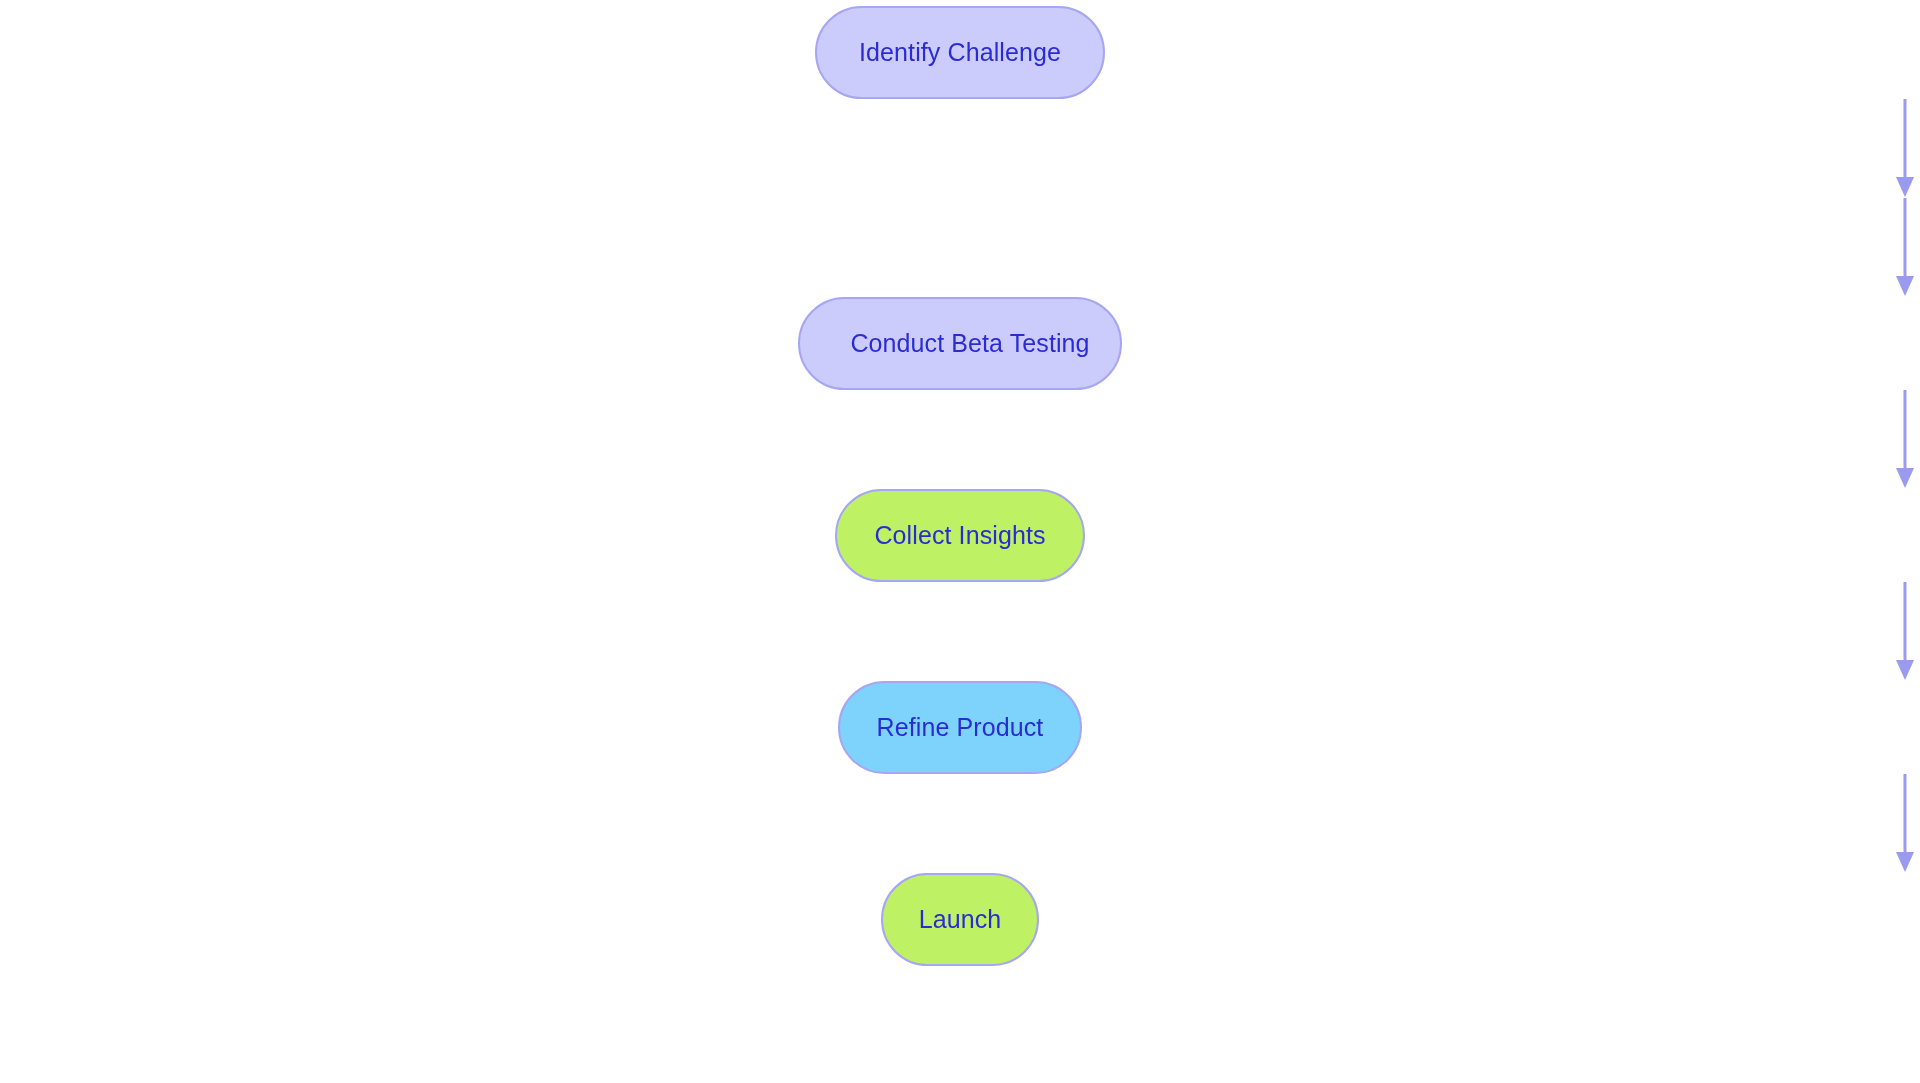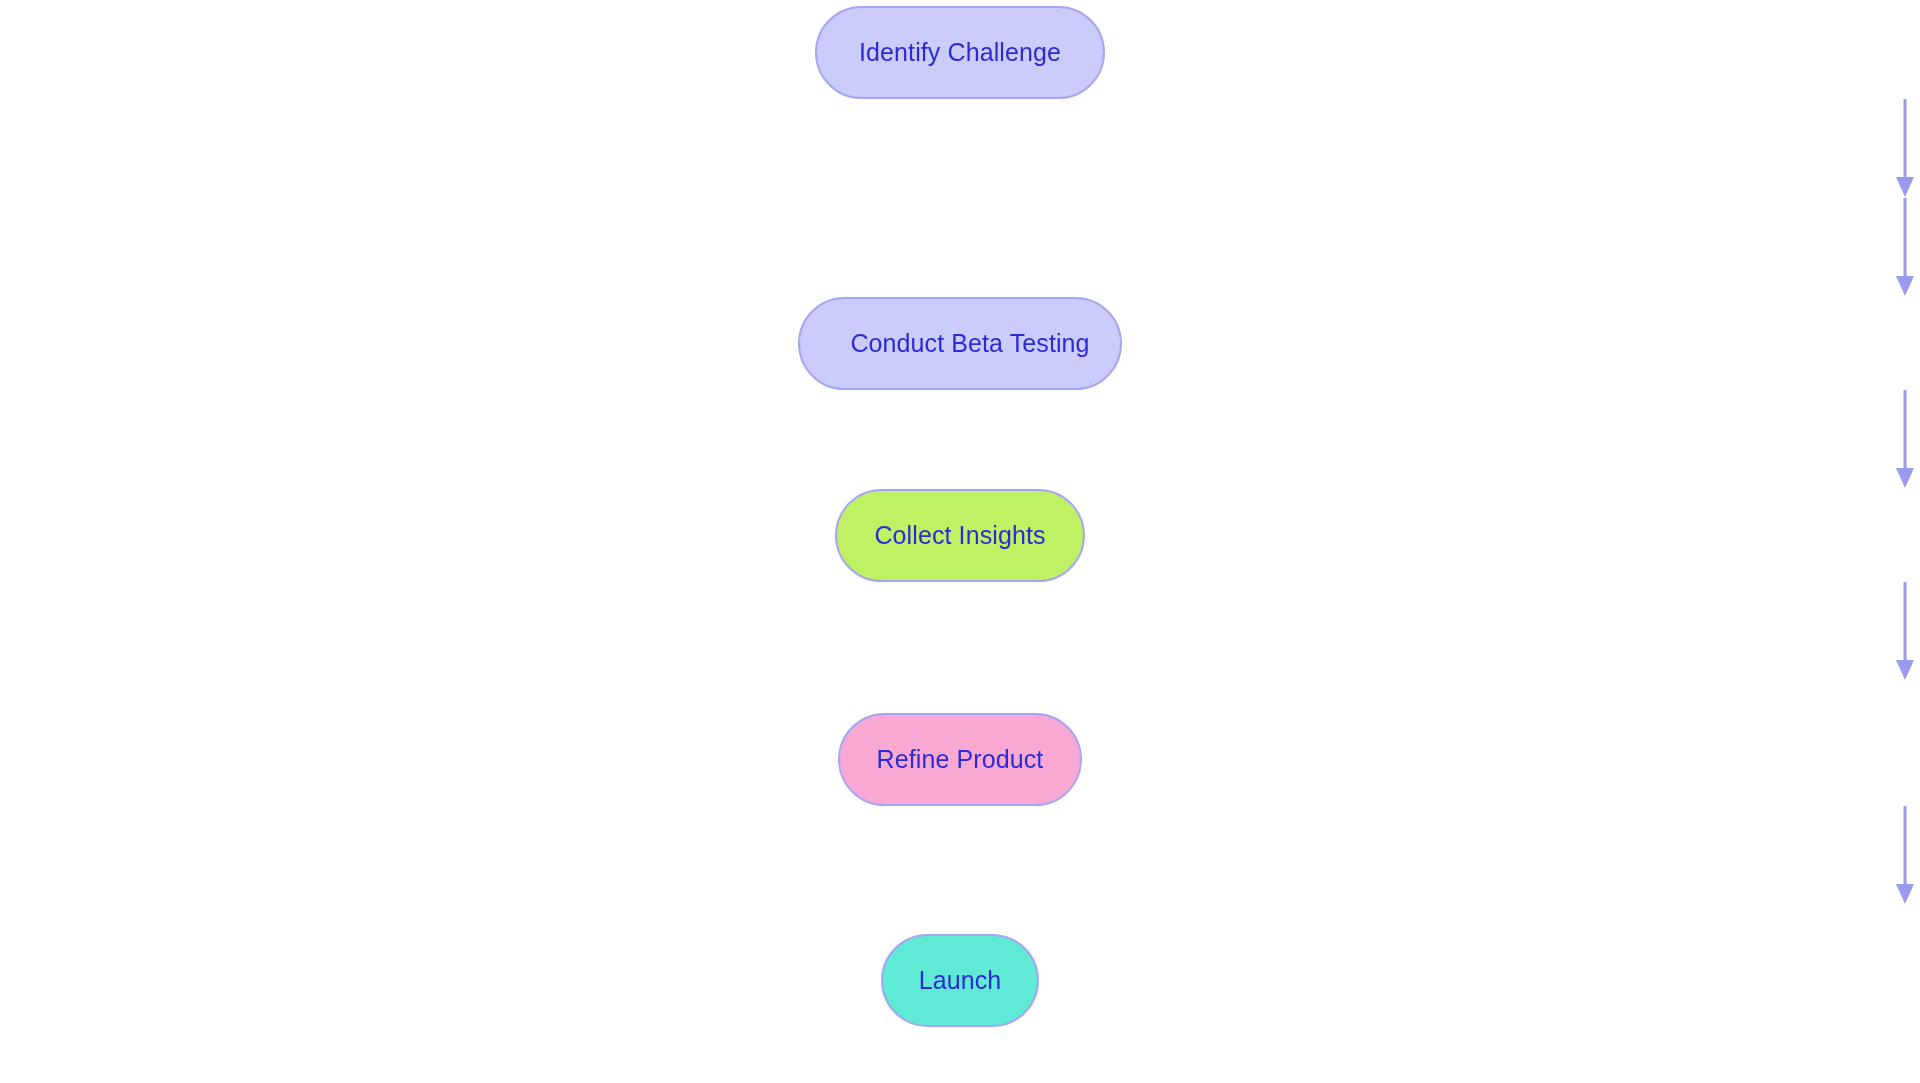--- a/index.html
+++ b/index.html
@@ -105,30 +105,30 @@
         <span class="node-label" style="color: rgb(43, 43, 212);">Collect Insights</span>
       </div>
     </div>
 
     <svg class="connector" viewBox="0 0 30 99" xmlns="http://www.w3.org/2000/svg">
       <line x1="15" y1="0" x2="15" y2="84" stroke="#9a9aee" stroke-width="3"></line>
       <polygon points="15,98 6,78 24,78" fill="#9a9aee"></polygon>
     </svg>
 
     <div class="node-slot">
-      <div class="node" style="width: 244px; background: #f9a8d4; border-color: rgb(166, 166, 242); margin-top: 32px;">
+      <div class="node" style="width: 244px; background: #7dd3fc; border-color: rgb(166, 166, 242);">
         <span class="node-label" style="color: rgb(43, 43, 212);">Refine Product</span>
       </div>
     </div>
 
     <svg class="connector" viewBox="0 0 30 99" xmlns="http://www.w3.org/2000/svg">
       <line x1="15" y1="0" x2="15" y2="84" stroke="#9a9aee" stroke-width="3"></line>
       <polygon points="15,98 6,78 24,78" fill="#9a9aee"></polygon>
     </svg>
 
     <div class="node-slot">
-      <div class="node" style="width: 158px; background: #5eead4; border-color: rgb(166, 166, 242); margin-top: 29px;">
+      <div class="node" style="width: 158px; background: #bef264; border-color: rgb(166, 166, 242);">
         <span class="node-label" style="color: rgb(43, 43, 212);">Launch</span>
       </div>
     </div>
 
   </div>
 </div>
 
 </body></html>

